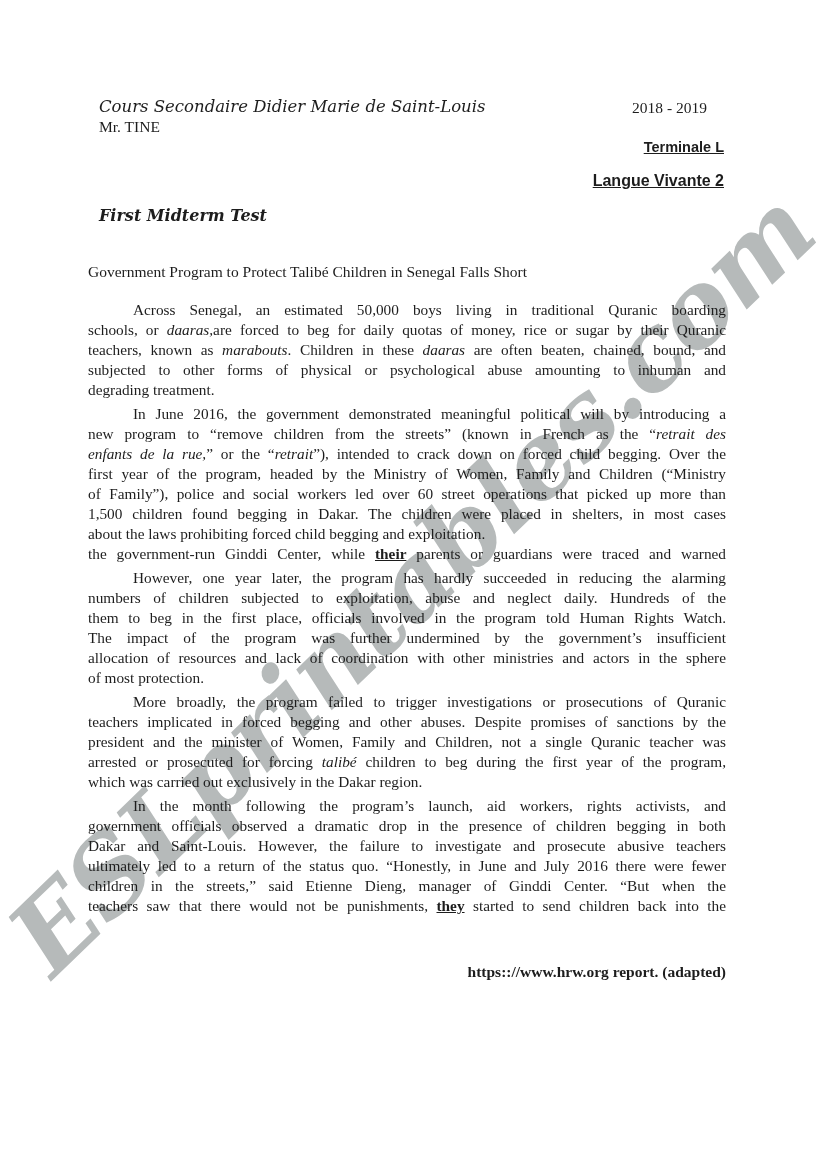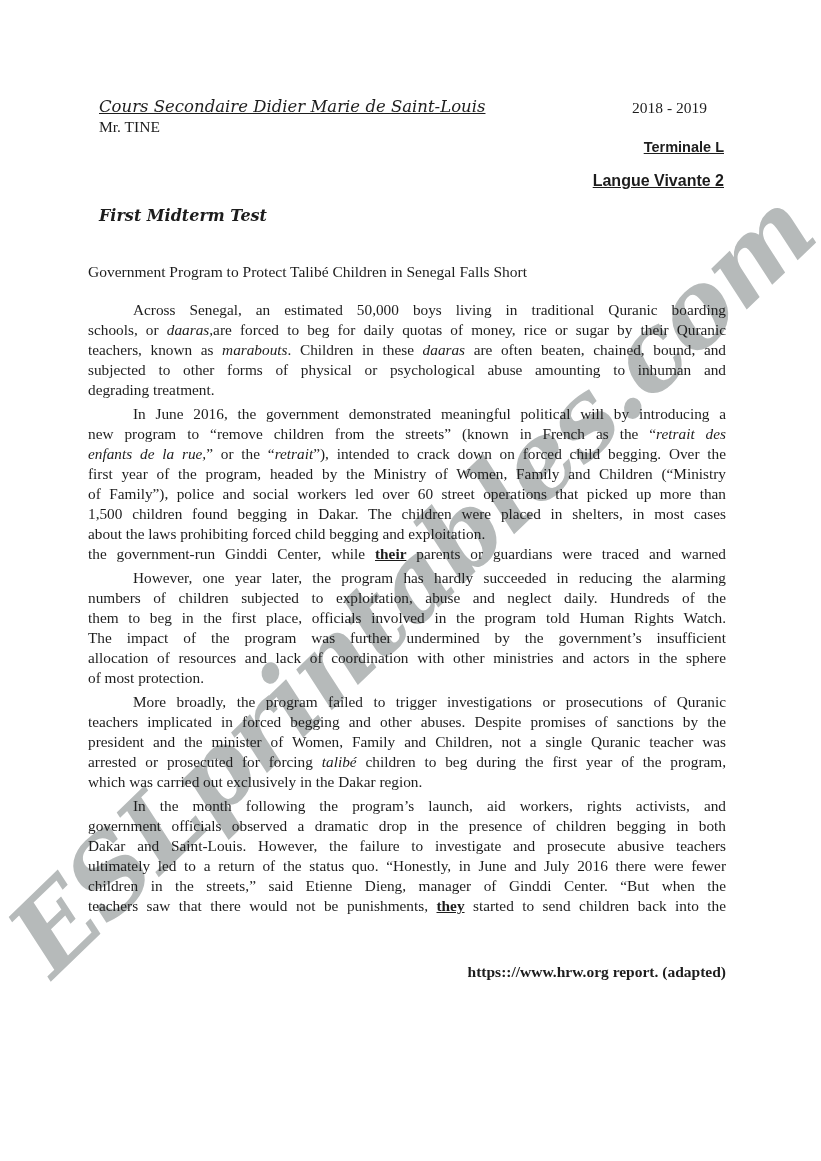--- a/index.html
+++ b/index.html
@@ -7,21 +7,21 @@
     position:relative;width:821px;height:1161px;background:#ffffff;overflow:hidden;
     font-family:"Liberation Serif",serif;color:#1d1d1d;
   }
   .watermark{
     position:absolute;left:50%;top:583px;
     transform:translate(-50%,-50%) rotate(-44deg);
     font-family:"DejaVu Serif",serif;font-style:italic;font-weight:bold;
     font-size:104px;letter-spacing:-2px;color:#b6baba;white-space:nowrap;z-index:0;
   }
   .content{position:absolute;left:0;top:0;width:821px;height:1161px;z-index:1;}
-  .school{position:absolute;left:99px;top:97px;font-family:"DejaVu Serif",serif;font-style:italic;font-size:16.5px;text-decoration:underline;}
+  .school{position:absolute;left:99px;top:97px;font-family:"DejaVu Serif",serif;font-style:italic;font-size:16.5px;}
   .year{position:absolute;left:632px;top:99px;font-size:15.5px;}
   .teacher{position:absolute;left:99px;top:118px;font-size:15.5px;}
   .class-level{position:absolute;right:97px;top:139px;font-family:"Liberation Sans",sans-serif;font-weight:bold;font-size:14.5px;text-decoration:underline;text-align:center;}
   .subject{position:absolute;right:97px;top:172px;font-family:"Liberation Sans",sans-serif;font-weight:bold;font-size:16px;text-decoration:underline;text-align:right;}
   .test-title{position:absolute;left:99px;top:206px;font-family:"DejaVu Serif",serif;font-style:italic;font-weight:bold;font-size:16px;}
   .article-title{position:absolute;left:88px;top:263px;width:638px;text-align:left;font-size:15.5px;}
   .article-body{position:absolute;left:88px;top:300px;width:638px;}
   .para{margin:0 0 4px 0;}
   .line{
     position:relative;height:20px;line-height:20px;font-size:15.3px;

